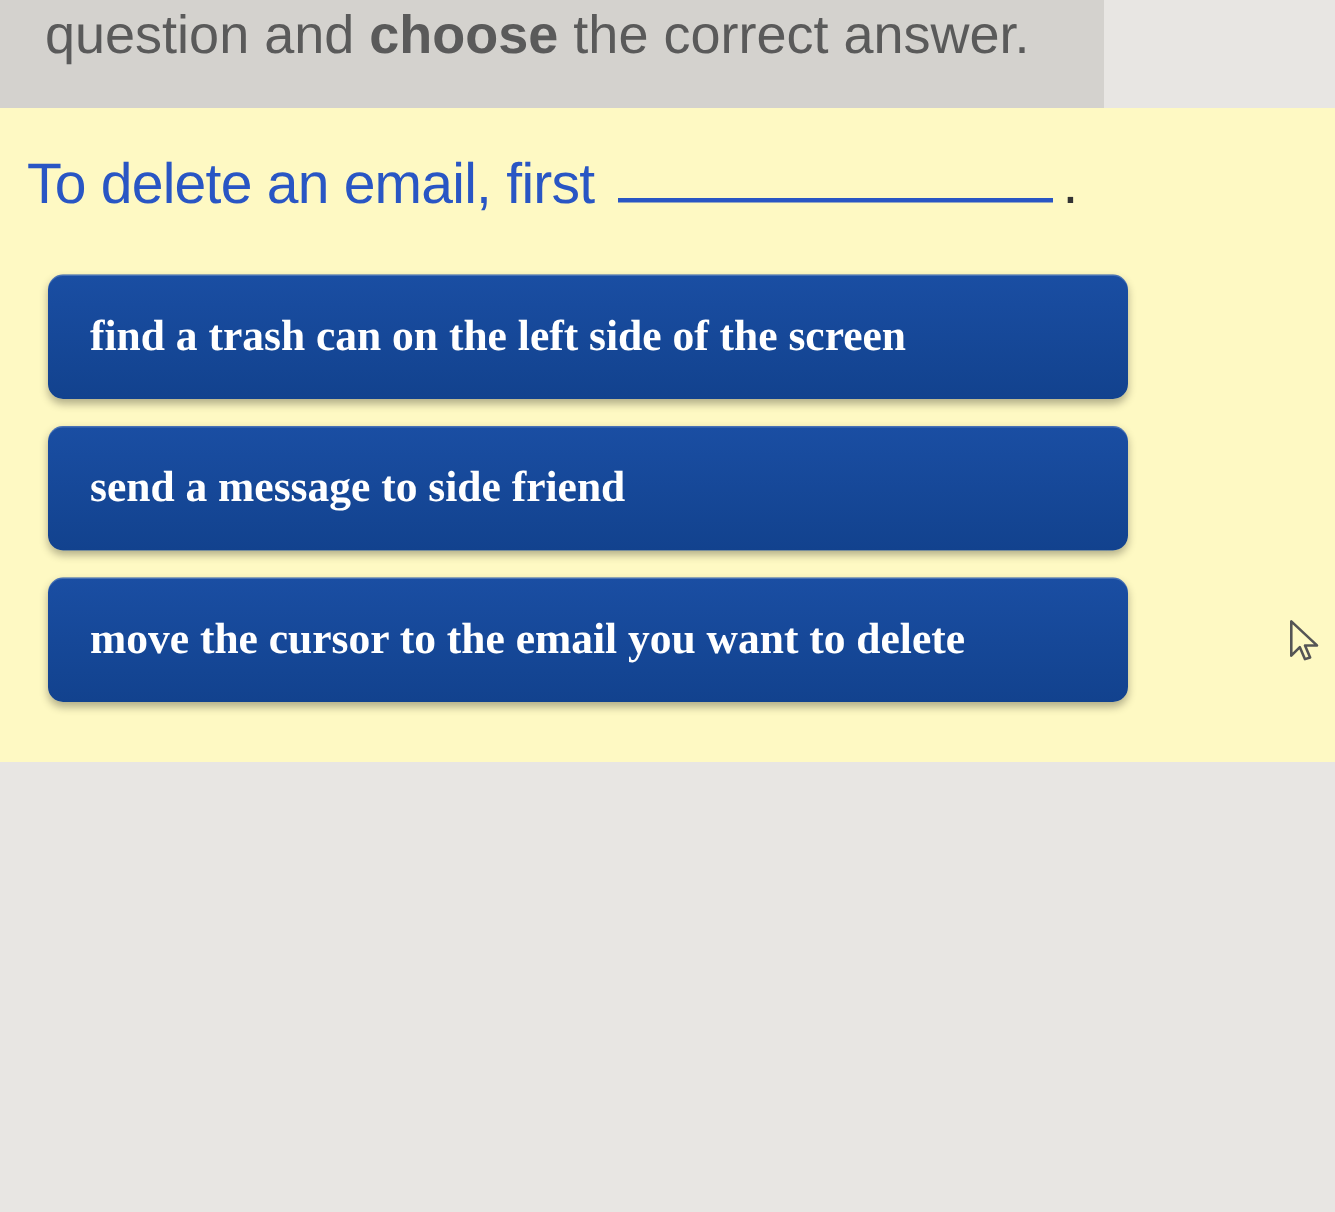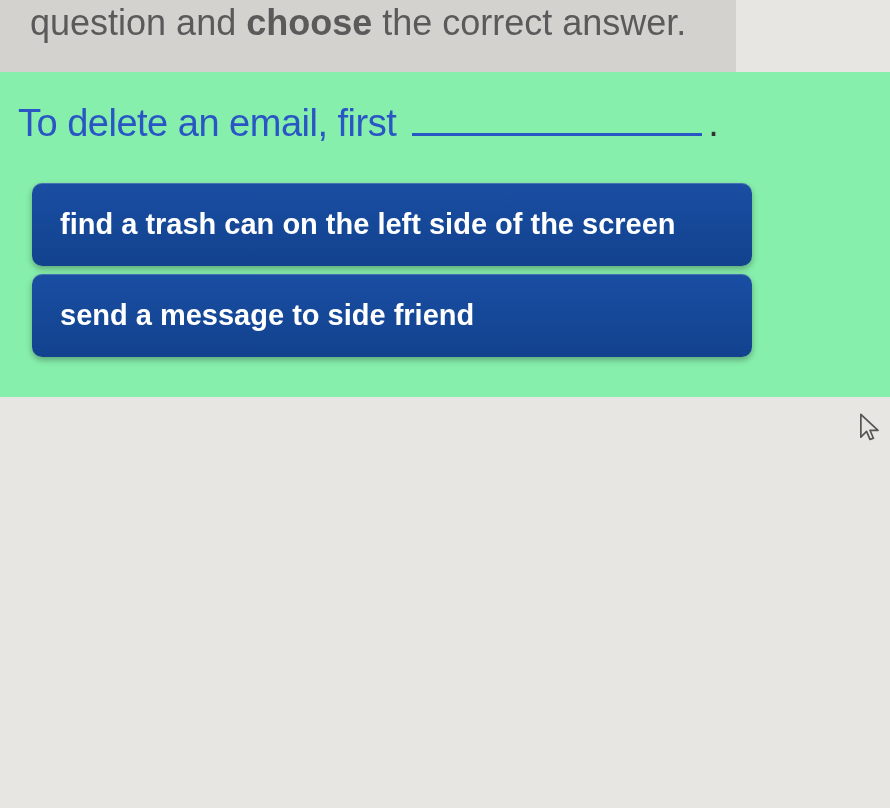--- a/index.html
+++ b/index.html
@@ -24,21 +24,21 @@
       font-size: 36px;
       line-height: 1.3;
       width: 736px;
     }
     
     .instruction-box .bold {
       font-weight: 700;
     }
     
     .content-area {
-      background: #86efac;
+      background: #fef9c3;
       padding: 30px 30px 40px 18px;
     }
     
     .question-text {
       color: #2956c4;
       font-size: 38px;
       font-weight: 400;
       margin-bottom: 38px;
       letter-spacing: -0.5px;
     }
@@ -53,23 +53,24 @@
     }
     
     .question-text .period {
       color: #333;
       margin-left: 6px;
     }
     
     .options-container {
       display: flex;
       flex-direction: column;
-      gap: 8px;
+      gap: 18px;
       width: 720px;
       margin-left: 14px;
+      font-family: Liberation Serif, serif;
     }
     
     .option-button {
       background: #12428e;
       background: linear-gradient(180deg, #1a4ea3 0%, #12428e 100%);
       border: none;
       border-radius: 10px;
       padding: 22px 28px;
       color: #ffffff;
       font-size: 29px;
@@ -107,20 +108,23 @@
     <span>To delete an email, first </span><span class="blank"></span><span class="period">.</span>
   </div>
 
   <div class="options-container">
     <button class="option-button">
       <span>find a trash can on the left side of the screen</span>
     </button>
     <button class="option-button">
       <span>send a message to side friend</span>
     </button>
+    <button class="option-button">
+      <span>move the cursor to the email you want to delete</span>
+    </button>
   </div>
 </div>
 
 <div class="cursor-icon">
   <svg viewBox="0 0 20 28" xmlns="http://www.w3.org/2000/svg">
     <path d="M 2 2 L 2 22 L 7 17 L 10 24 L 13 23 L 10 16 L 17 16 Z" fill="none" stroke="#555" stroke-width="1.5" stroke-linejoin="round"></path>
   </svg>
 </div>
 
 </body></html>

